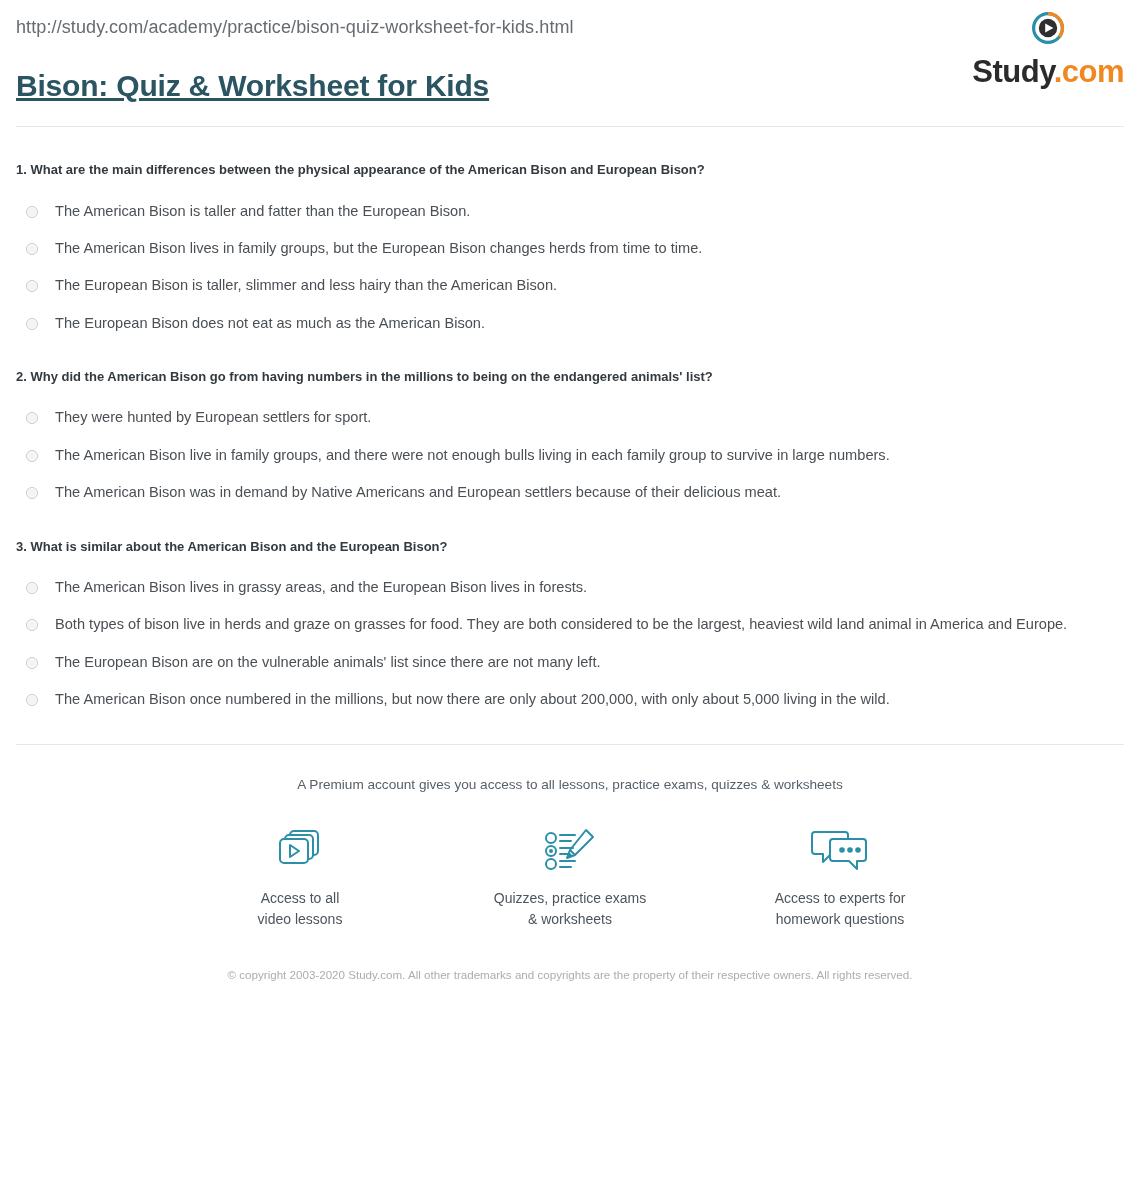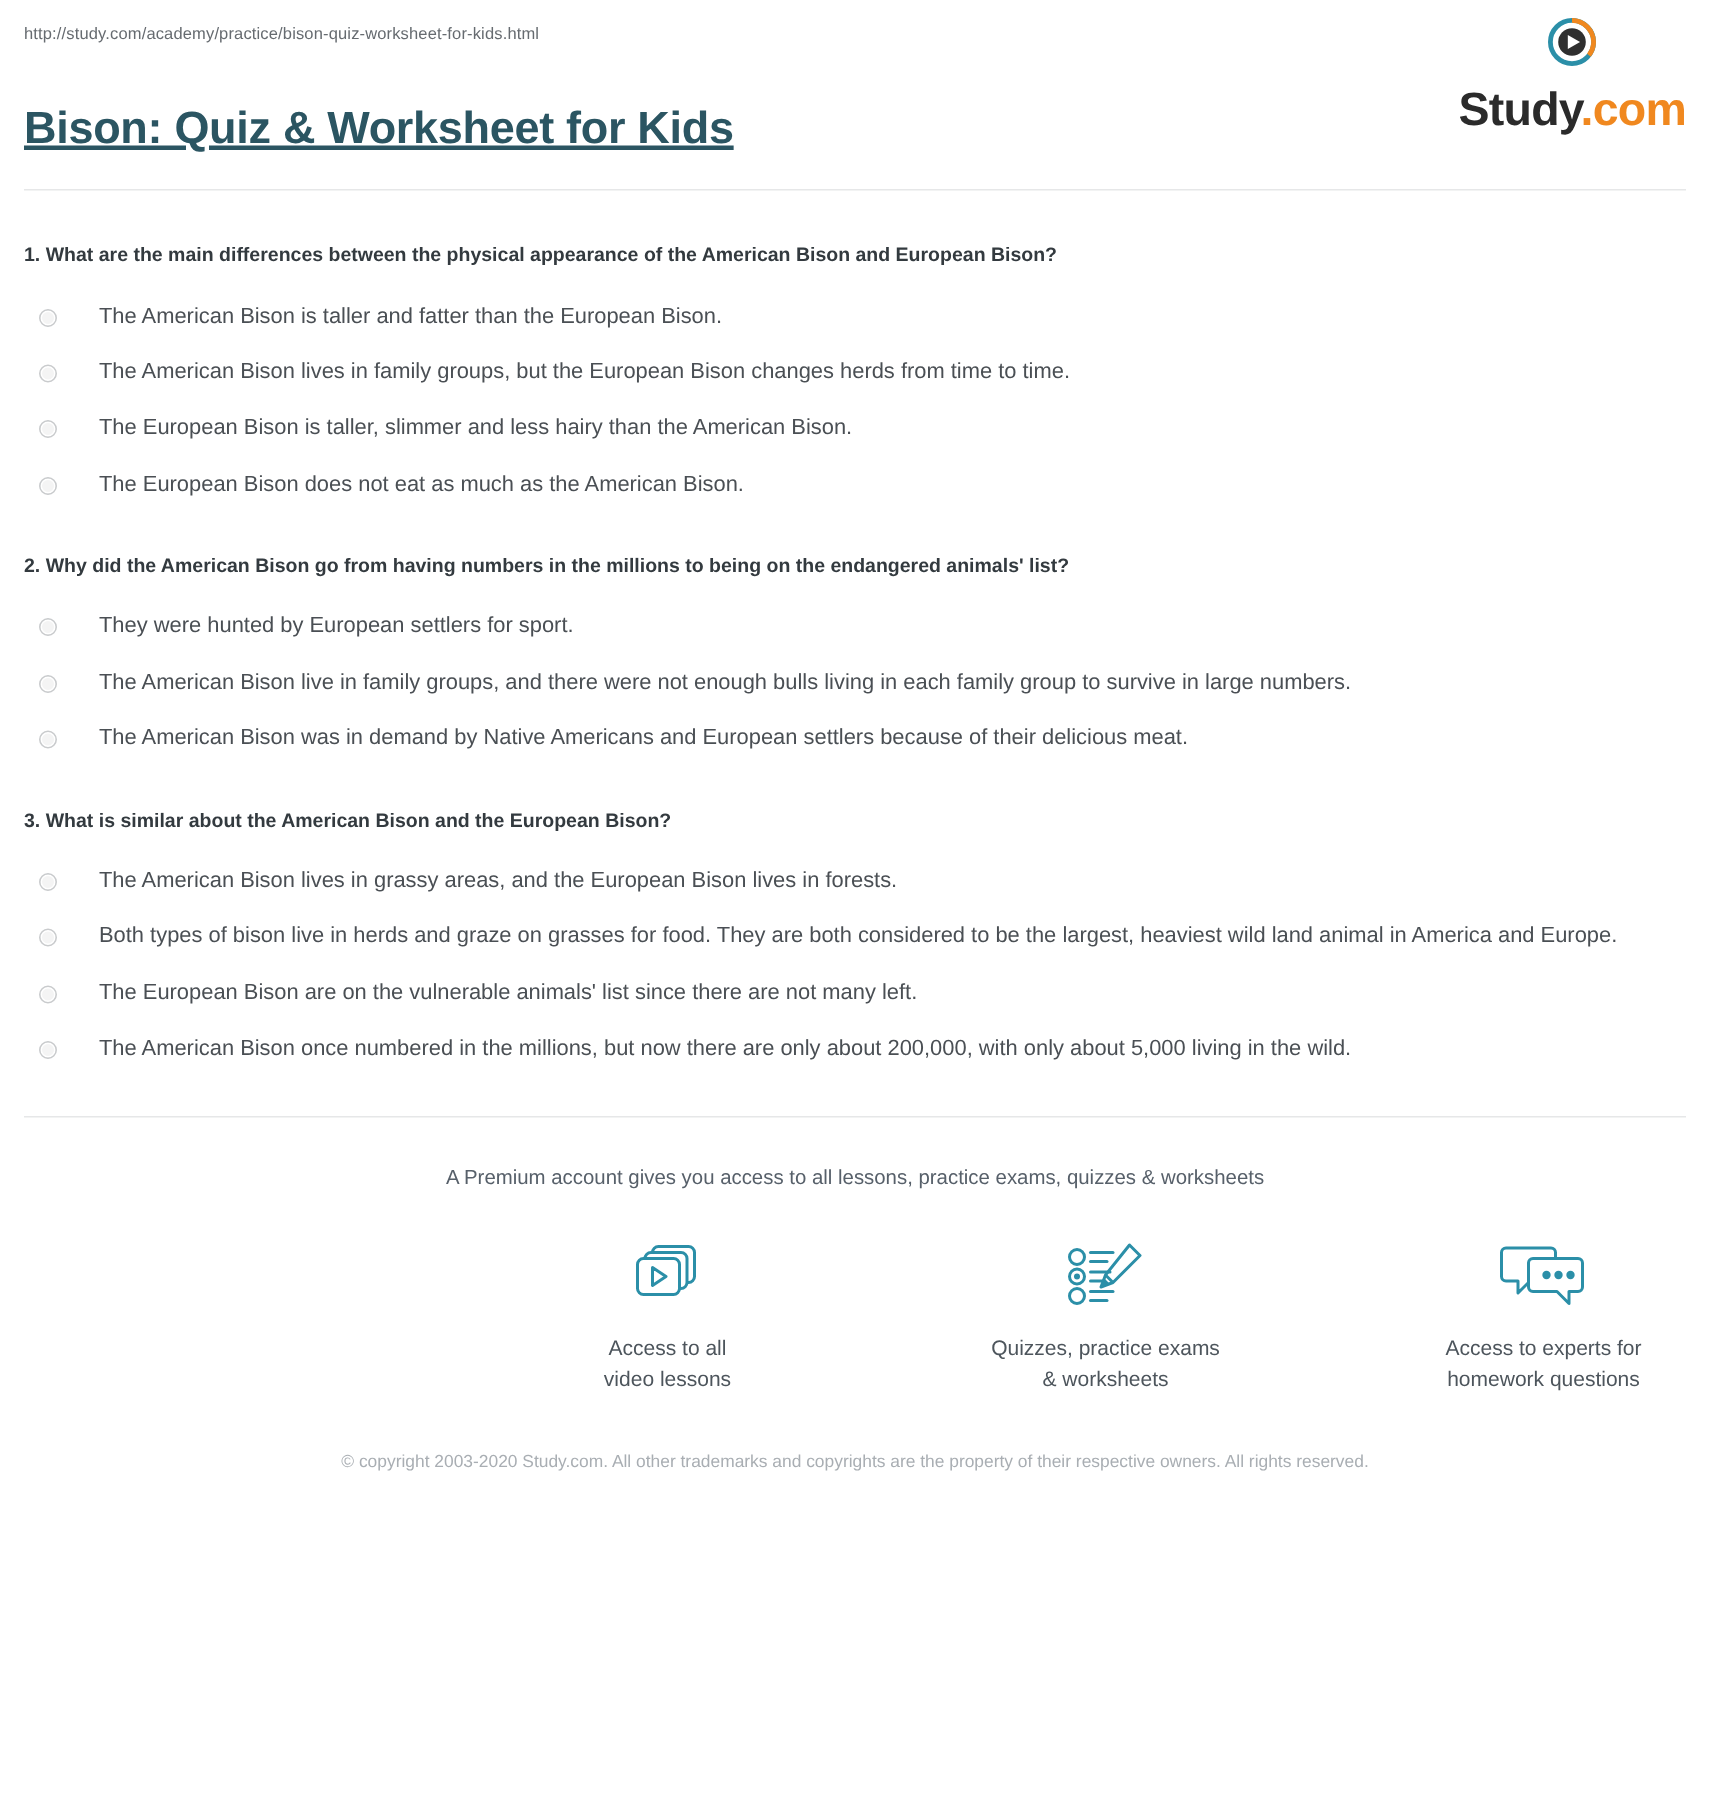--- a/index.html
+++ b/index.html
@@ -25,21 +25,21 @@
 
   
   .topbar {
     display: flex;
     align-items: flex-start;
     justify-content: space-between;
     padding-top: 12px;
     height: 50px;
   }
   .url {
-    font-size: 11px;
+    font-size: 18px;
     color: #666b70;
     letter-spacing: 0.1px;
     padding-top: 5px;
     white-space: nowrap;
   }
   .logo {
     display: flex;
     align-items: center;
     gap: 8px;
     padding-right: 0px;
@@ -79,21 +79,21 @@
     font-size: 13px;
     font-weight: 700;
     color: #333a3f;
     line-height: 1.35;
     margin: 26px 0 14px 0;
   }
   .options { margin: 0; padding: 0; list-style: none; }
   .option {
     display: flex;
     align-items: flex-start;
-    gap: 28px;
+    gap: 17px;
     padding: 7px 0 7px 10px;
     font-size: 14.6px;
     color: #4a4f54;
     line-height: 1.6;
   }
   .radio {
     flex: 0 0 auto;
     width: 12px;
     height: 12px;
     border-radius: 50%;
@@ -120,22 +120,22 @@
     font-weight: 400;
     line-height: 1.3;
   }
   .cta-sub {
     font-size: 13.6px;
     color: #57606a;
   }
 
   .features {
     display: flex;
-    justify-content: flex-end;
-    gap: 102px;
+    justify-content: center;
+    gap: 80px;
     margin-top: 30px;
   }
   .feature {
     width: 190px;
     text-align: center;
   }
   .feature-icon {
     height: 58px;
     display: flex;
     align-items: center;

